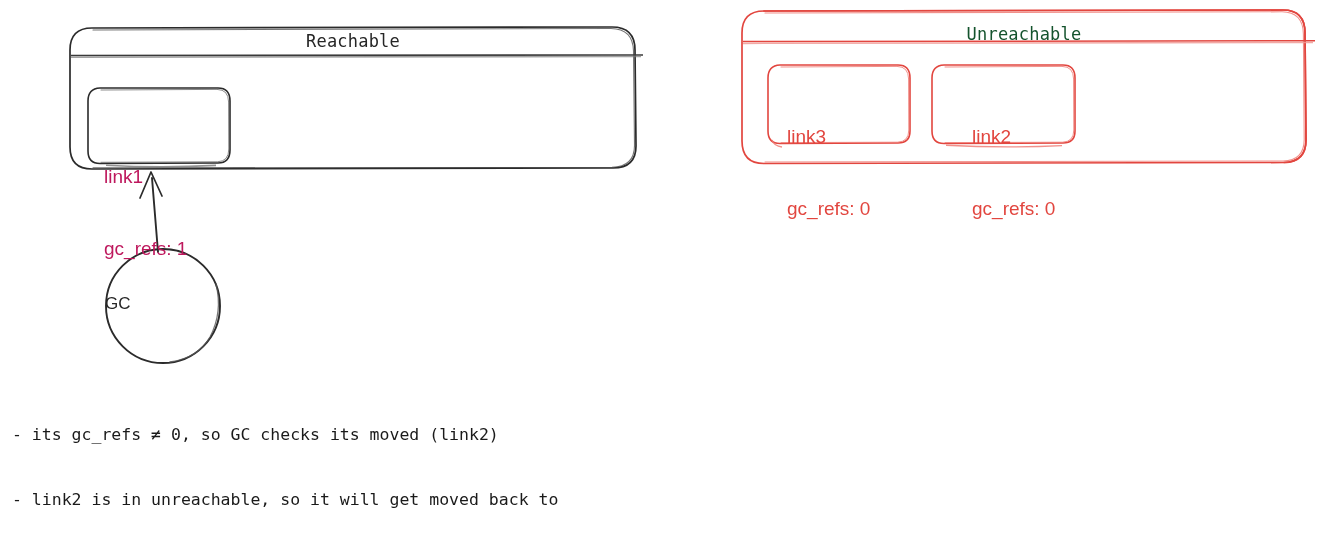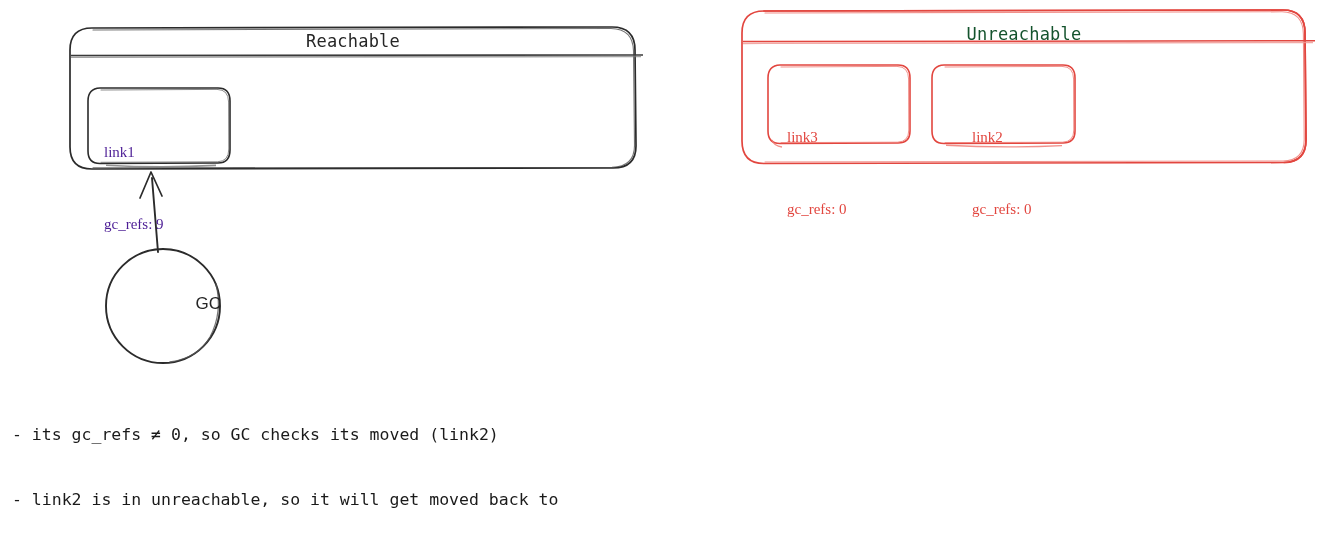--- a/index.html
+++ b/index.html
@@ -50,37 +50,37 @@
   .group-title.unreachable {
     left: 742px;
     top: 18px;
     width: 564px;
     color: #14532d;
     margin-top: 6px;
   }
 
   .node-label {
     position: absolute;
-    font-family: Liberation Serif, serif;
-    font-size: 15px;
+    font-family: Liberation Sans, sans-serif;
+    font-size: 19px;
     line-height: 24px;
     white-space: pre;
   }
   .node-label .line { display: block; }
 
-  .node-link1 { left: 104px; top: 92px; color: #4c1d95; }
+  .node-link1 { left: 104px; top: 117px; color: #be185d; }
   .node-link3 { left: 787px; top: 77px; color: #e2463f; }
   .node-link2 { left: 951px; top: 77px; color: #e2463f; margin-left: 21px; }
 
   .gc-label {
     position: absolute;
     left: 105px;
     top: 294px;
     width: 116px;
-    text-align: right;
+    text-align: left;
     font-family: "Liberation Sans", "DejaVu Sans", sans-serif;
     font-size: 17px;
     color: #262626;
   }
 
   
   #notes {
     position: absolute;
     left: 12px;
     top: 381px;
@@ -137,21 +137,21 @@
       <path d="M946,145.2 Q1004,148.4 1062,145.6" fill="none" stroke="#ef7d76" stroke-width="1.4" opacity="0.85"></path>
     </g>
   </svg>
 
   <div class="group-title reachable">Reachable</div>
 
   <div class="group-title unreachable">Unreachable</div>
 
   <div class="node-label node-link1">
     <span class="line">link1</span>
-    <span class="line">gc_refs: 9</span>
+    <span class="line">gc_refs: 1</span>
   </div>
 
   <div class="node-label node-link3">
     <span class="line">link3</span>
     <span class="line">gc_refs: 0</span>
   </div>
 
   <div class="node-label node-link2">
     <span class="line">link2</span>
     <span class="line">gc_refs: 0</span>

